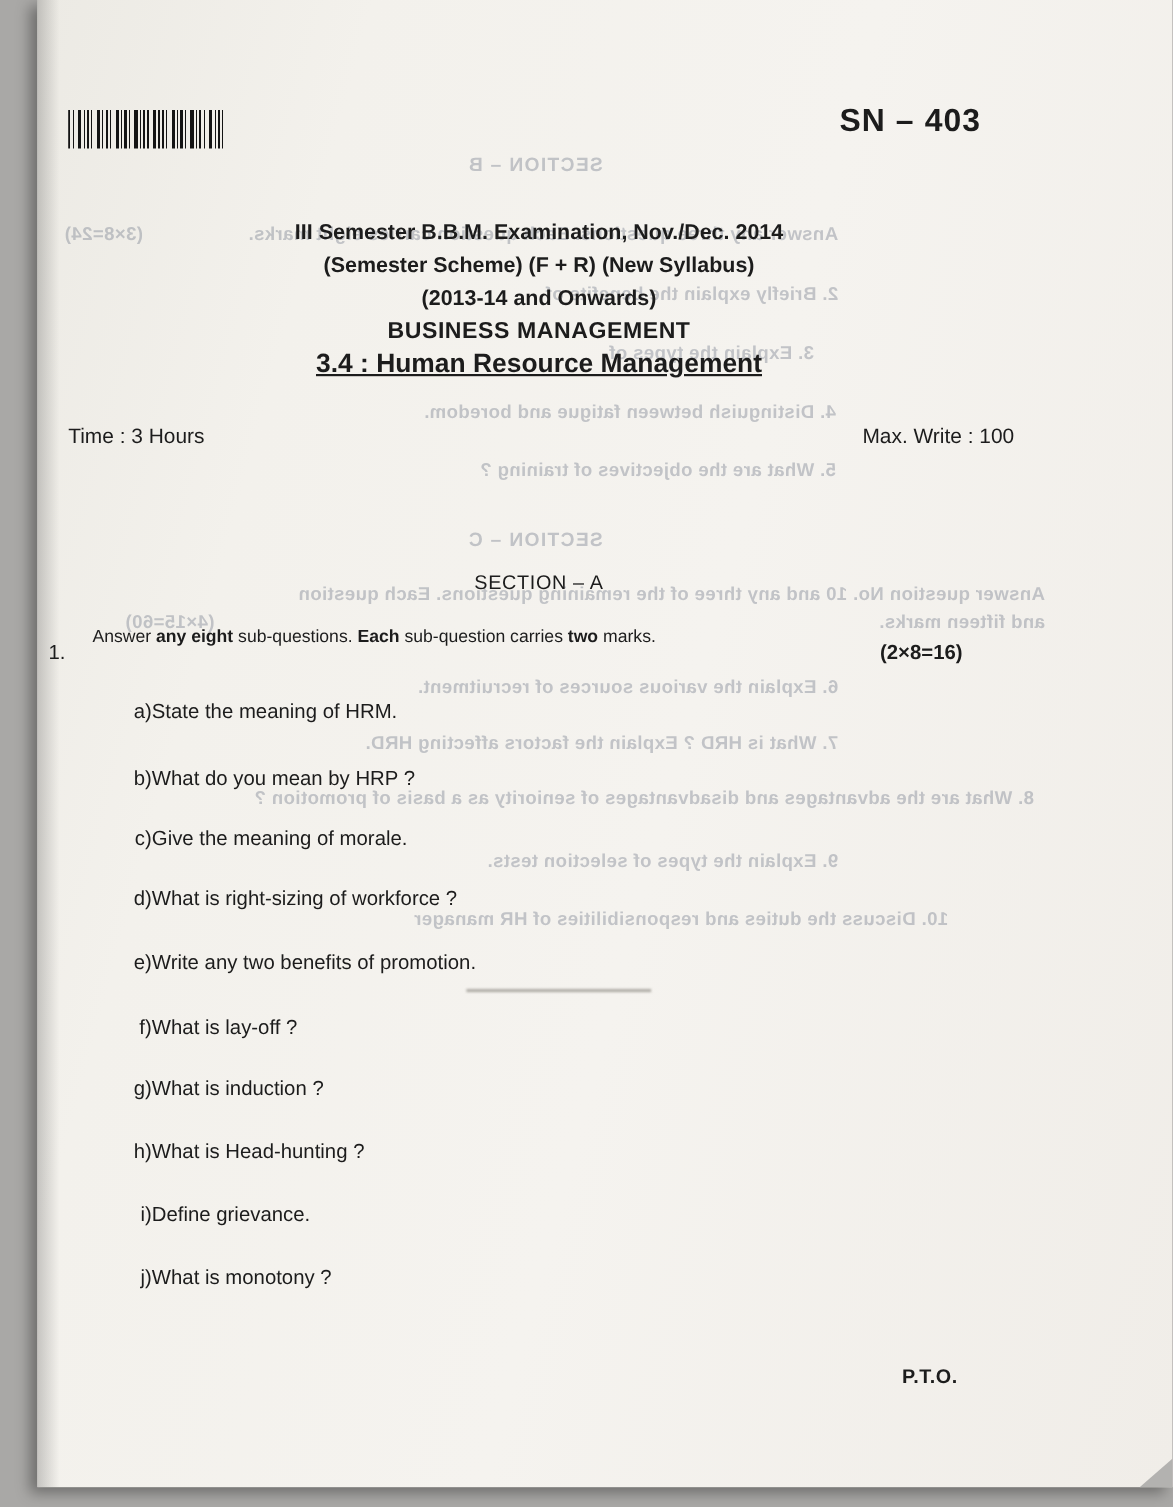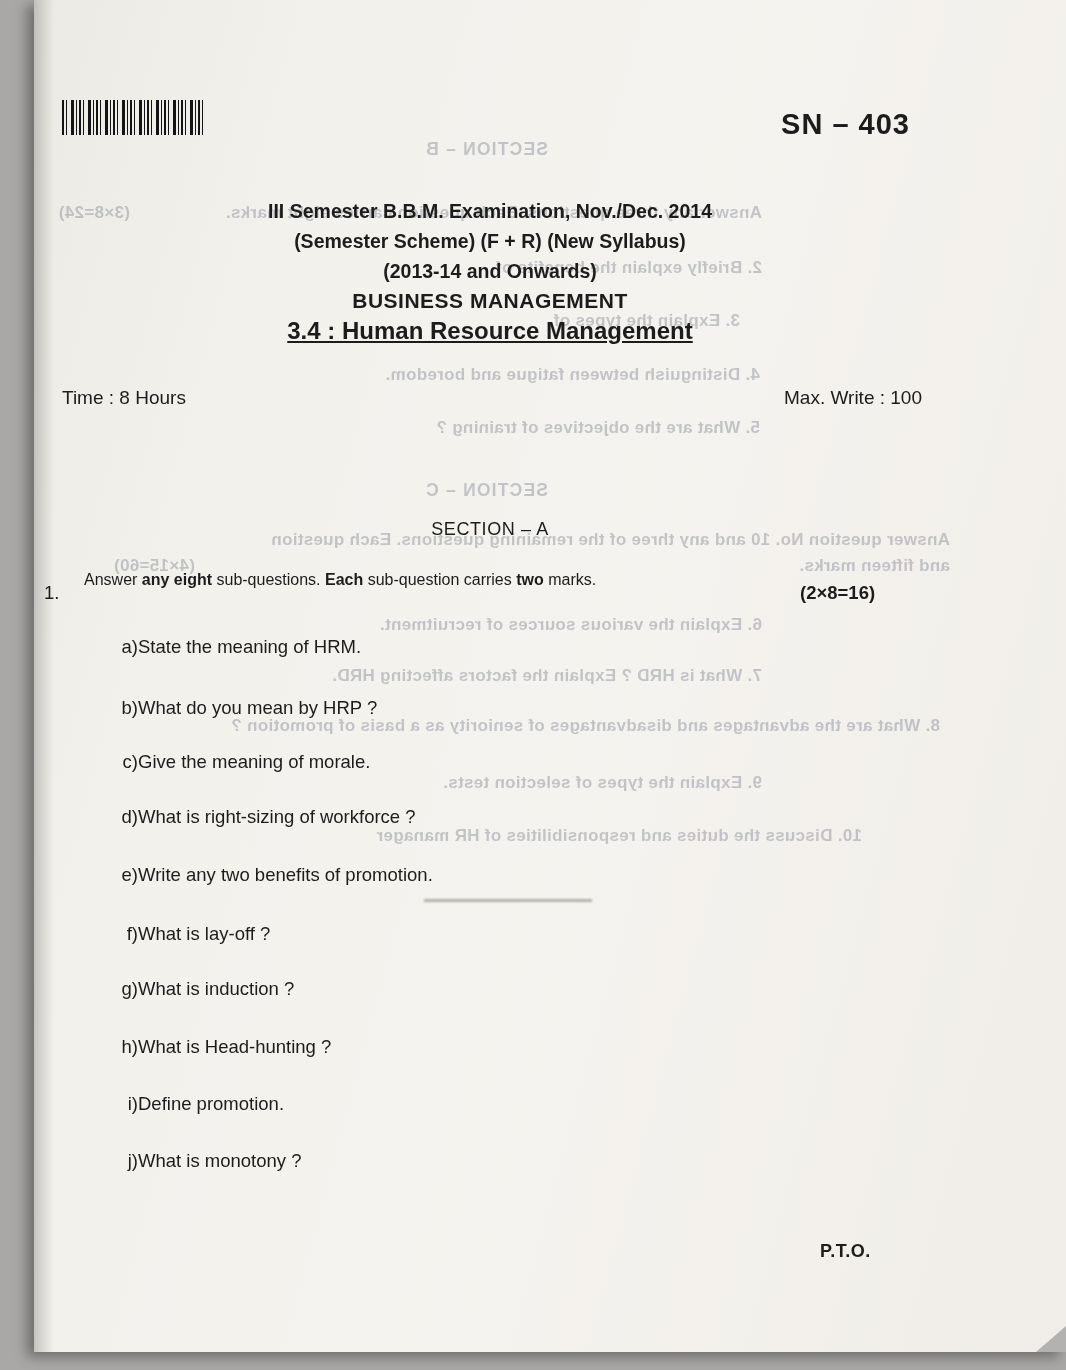--- a/index.html
+++ b/index.html
@@ -81,28 +81,27 @@
     width: 143px;
     height: 35px;
     background: repeating-linear-gradient(90deg,
       #141414 0 2px, transparent 2px 4px,
       #141414 4px 5px, transparent 5px 9px,
       #141414 9px 12px, transparent 12px 14px,
       #141414 14px 15px, transparent 15px 17px);
   }
   .sn-code {
     position: absolute;
-    left: 750px;
+    left: 732px;
     top: 94px;
     width: 160px;
     text-align: right;
     font-size: 29px;
     font-weight: 700;
     letter-spacing: 1px;
-    margin-top: 14px;
   }
   .title-block {
     position: absolute;
     left: 40px;
     top: 196px;
     width: 900px;
     text-align: center;
     font-weight: 700;
     line-height: 30px;
   }
@@ -230,21 +229,21 @@
     <div class="sn-code">SN – 403</div>
 
     <div class="title-block">
       <div class="t-line">III Semester B.B.M. Examination, Nov./Dec. 2014</div>
       <div class="t-line">(Semester Scheme) (F + R) (New Syllabus)</div>
       <div class="t-line">(2013-14 and Onwards)</div>
       <div class="t-subject">BUSINESS MANAGEMENT</div>
       <div class="t-paper">3.4 : Human Resource Management</div>
     </div>
 
-    <div class="meta-time">Time : 8 Hours</div>
+    <div class="meta-time">Time : 3 Hours</div>
     <div class="meta-marks">Max. Write : 100</div>
 
 
     <div class="section-heading">SECTION – A</div>
 
     <div class="q1-number">1.</div>
     <div class="q1-text"><span>Answer </span><b>any eight</b><span> sub-questions. </span><b>Each</b><span> sub-question carries </span><b>two</b><span> marks.</span></div>
     <div class="q1-marks">(2×8=16)</div>
 
     <div class="subq" style="top:636px;">
@@ -274,21 +273,21 @@
     <div class="subq" style="top:978px;">
       <span class="subq-label">g)</span>
       <span class="subq-text">What is induction ?</span>
     </div>
     <div class="subq" style="top:1036px;">
       <span class="subq-label">h)</span>
       <span class="subq-text">What is Head-hunting ?</span>
     </div>
     <div class="subq" style="top:1093px;">
       <span class="subq-label">i)</span>
-      <span class="subq-text">Define promotion.</span>
+      <span class="subq-text">Define grievance.</span>
     </div>
     <div class="subq" style="top:1150px;">
       <span class="subq-label">j)</span>
       <span class="subq-text">What is monotony ?</span>
     </div>
 
     <div class="smudge"></div>
 
     <div class="pto">P.T.O.</div>
 

